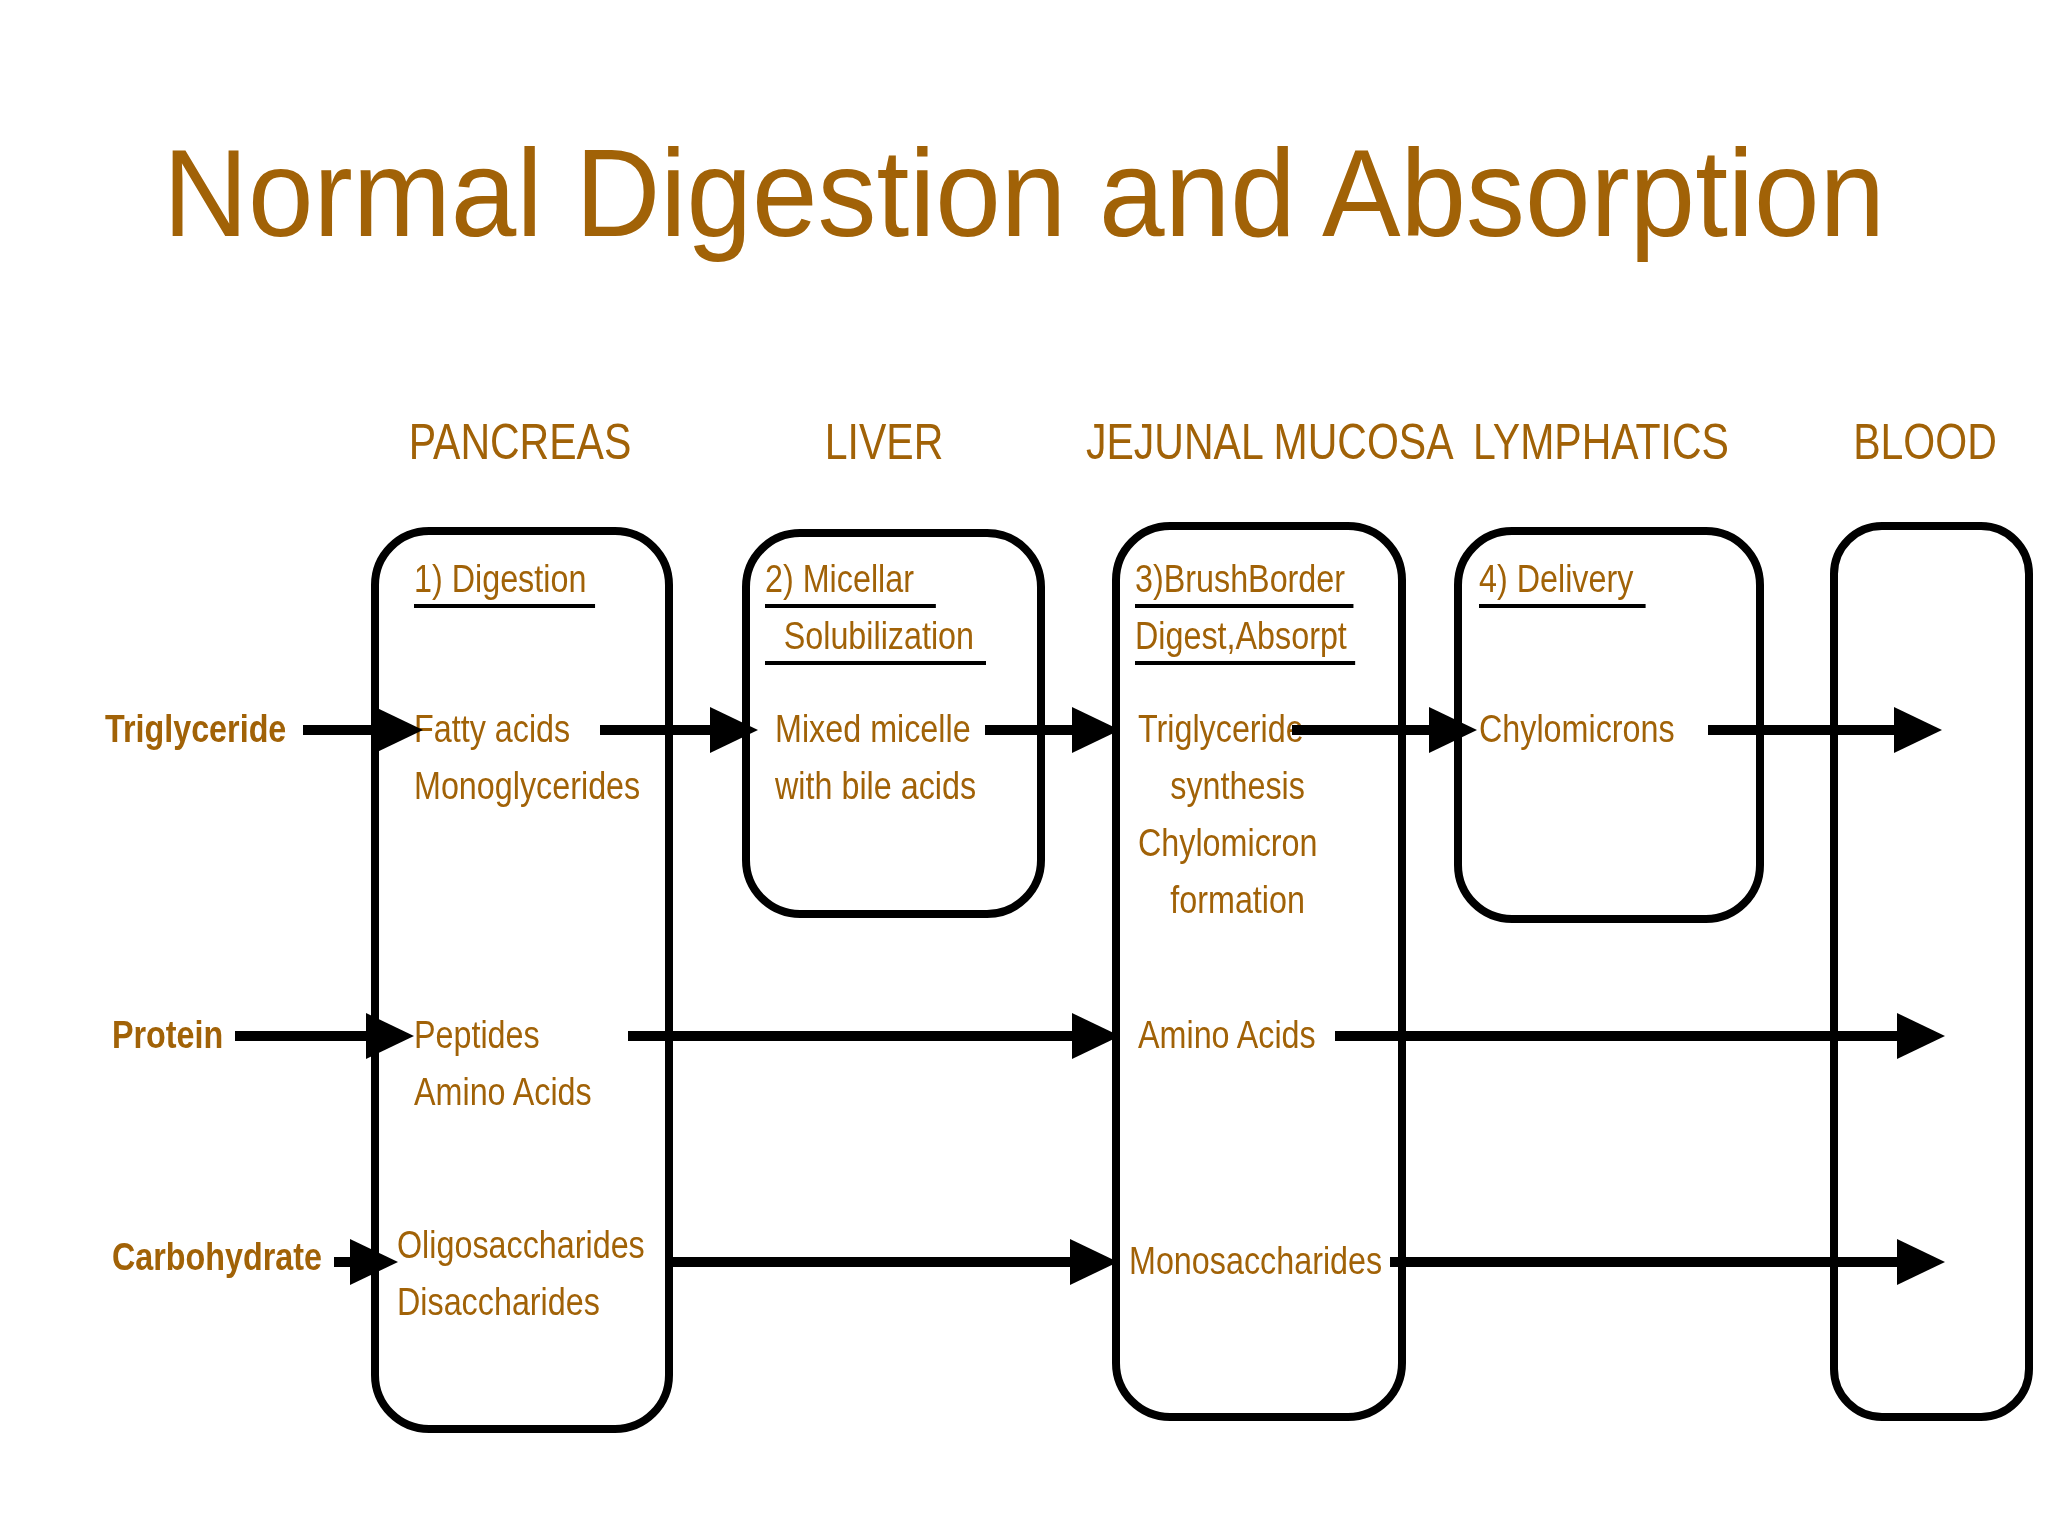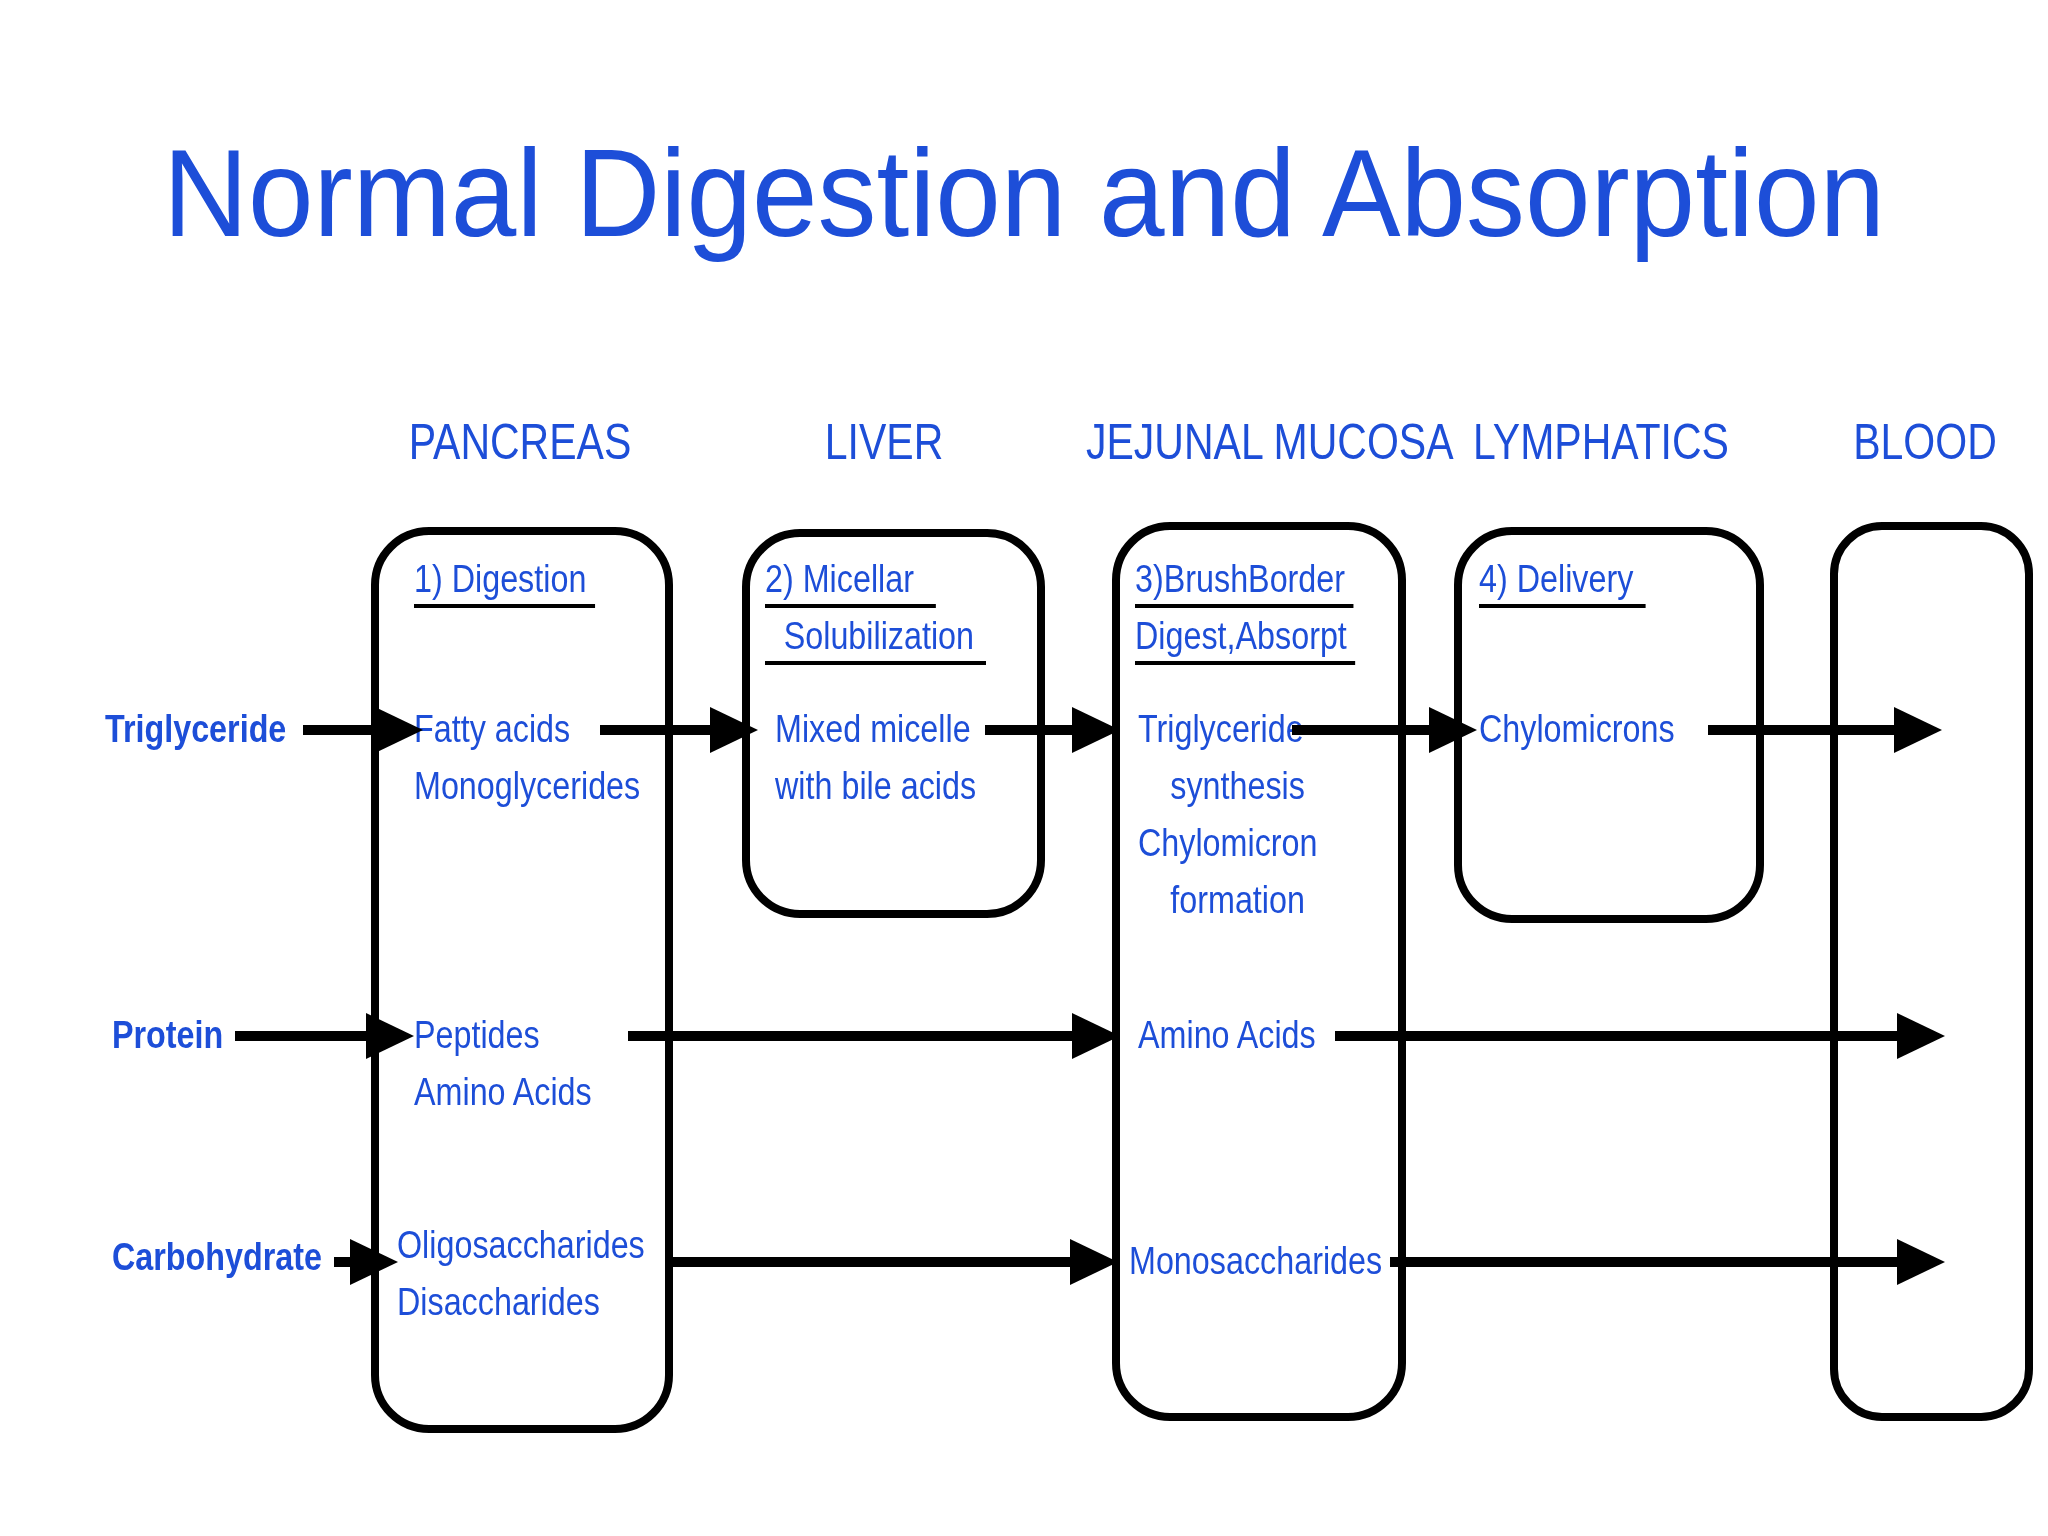--- a/index.html
+++ b/index.html
@@ -1,17 +1,17 @@
 <!DOCTYPE html>
 <html><head>
 <meta charset="utf-8">
 <style>
   html,body{margin:0;padding:0;background:#fff;}
   .canvas{position:relative;width:2048px;height:1508px;background:#fff;overflow:hidden;
-          font-family:"Liberation Sans",sans-serif;color:#1d4ed8;}
+          font-family:"Liberation Sans",sans-serif;color:#a16207;}
   .title{position:absolute;left:0;top:128px;width:2048px;text-align:center;
          font-size:124px;line-height:1.05;white-space:nowrap;
          transform:scaleX(.95);transform-origin:center top;}
   .hdr{position:absolute;top:417px;width:400px;text-align:center;font-size:50px;
        line-height:50px;white-space:nowrap;transform:scaleX(.82);transform-origin:center top;}
   .box{position:absolute;border:8px solid #000;border-radius:58px;background:transparent;box-sizing:border-box;}
   .blk{position:absolute;font-size:38px;line-height:57px;white-space:nowrap;
        transform:scaleX(.85);transform-origin:left top;}
   .lbl{font-weight:bold;}
   .u{display:inline-block;line-height:46px;border-bottom:4px solid #000;padding:0 10px 2px 0;}

